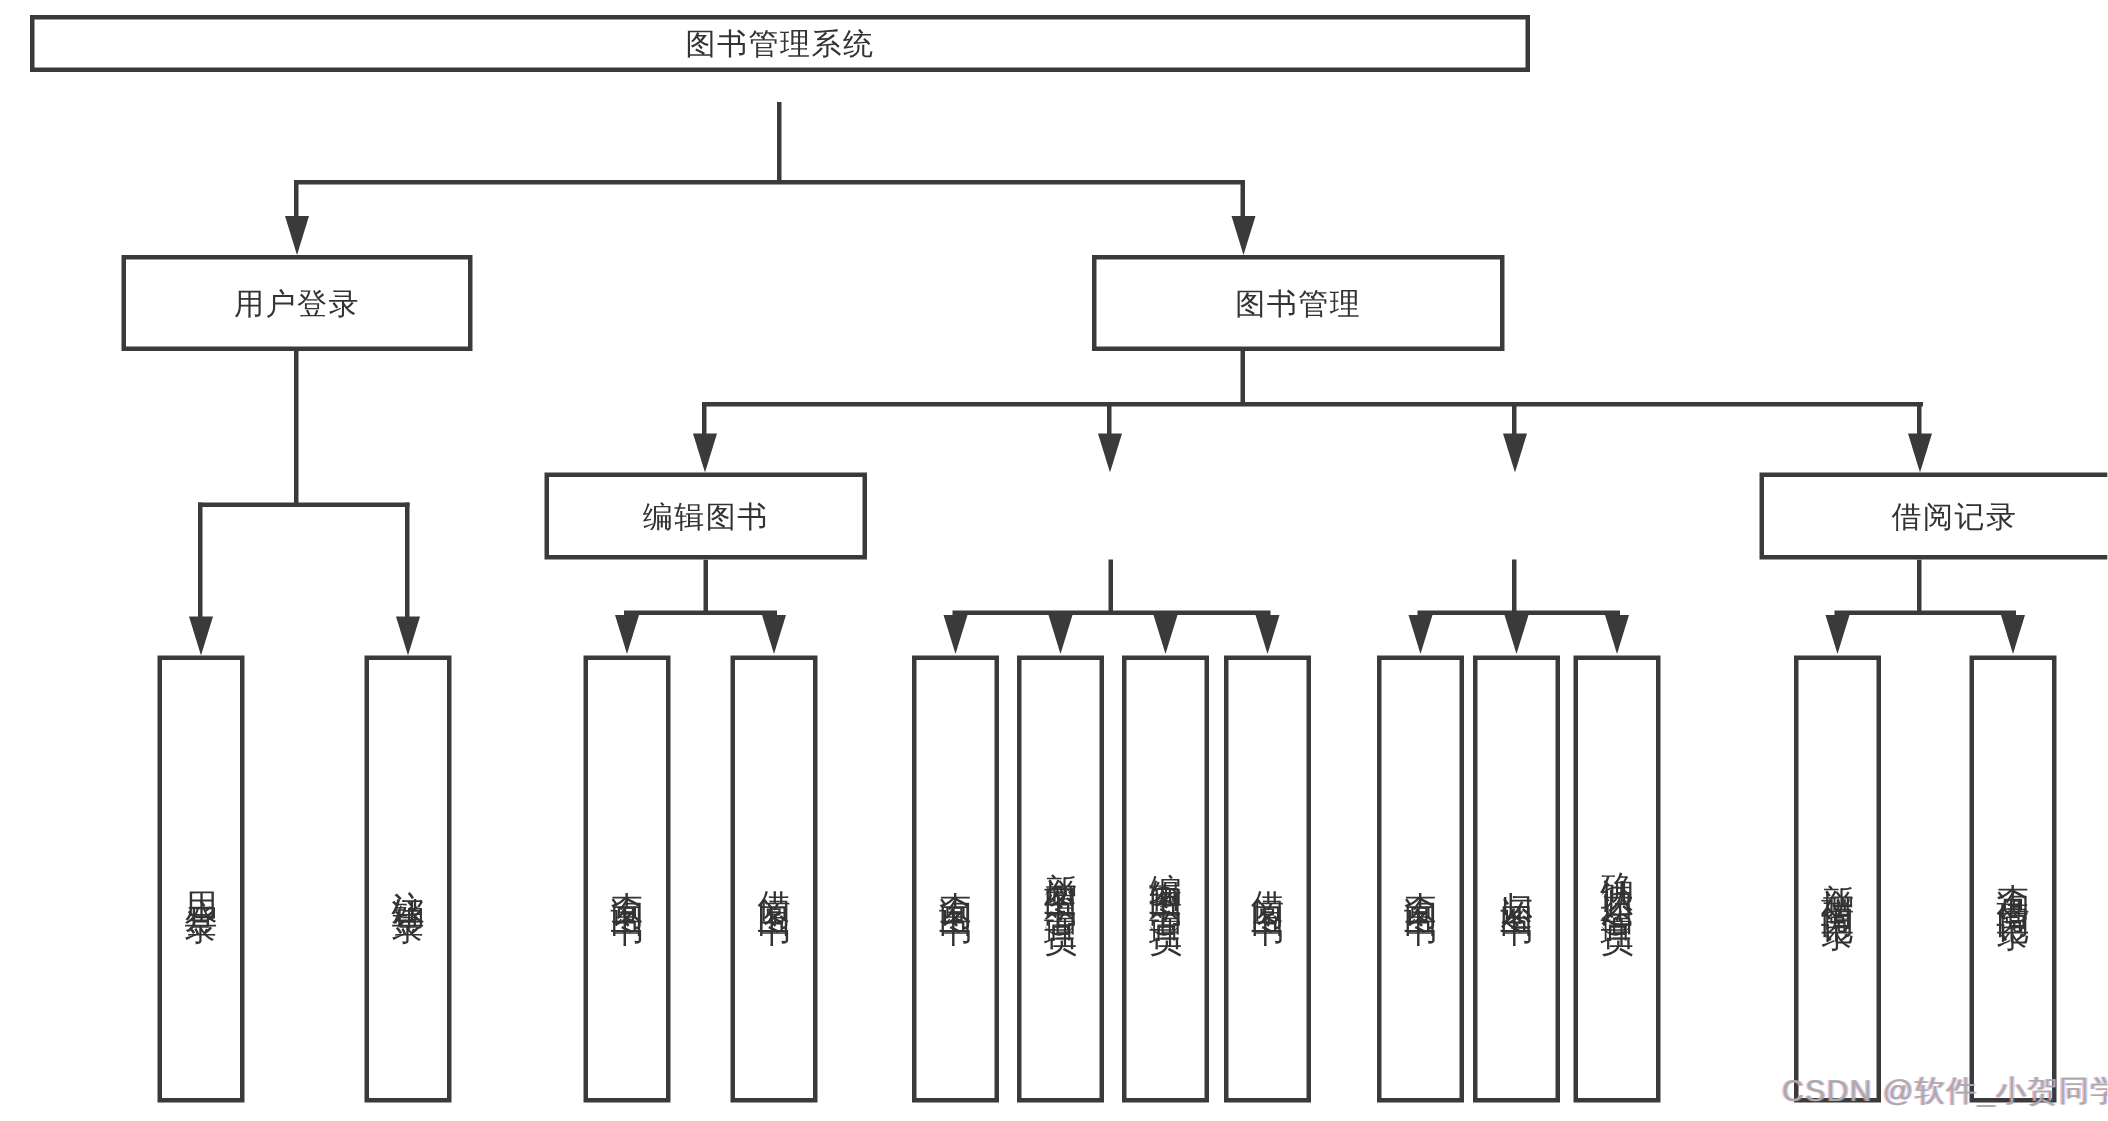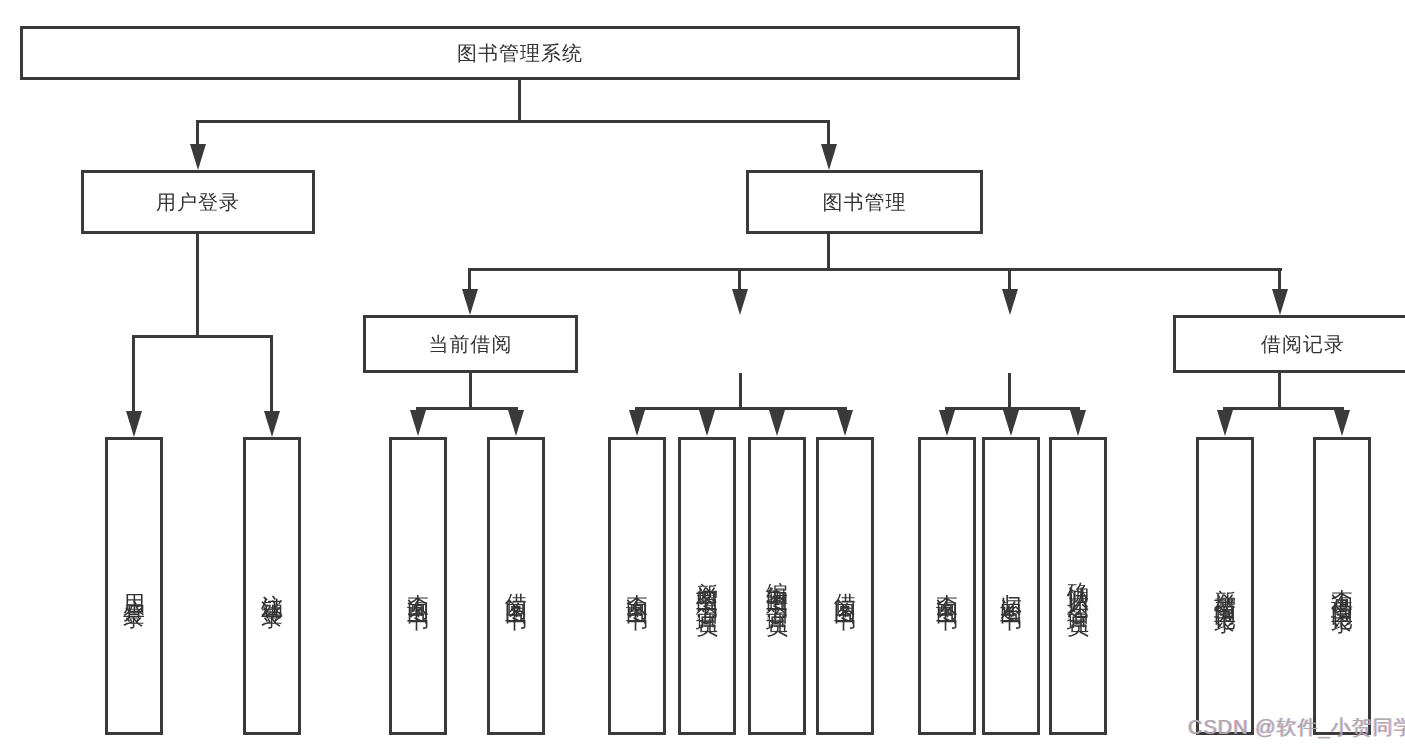--- a/index.html
+++ b/index.html
@@ -61,34 +61,34 @@
     z-index:3;
     text-shadow:-1px 0 0 rgba(255,120,120,0.45), 1px 0 0 rgba(110,150,255,0.45);
     white-space:nowrap;
   }
 </style>
 </head>
 <body>
 
 <div class="canvas">
 
-  <div class="node" style="left:20px;top:26px;width:1000px;height:54px;">
+  <div class="node" style="left:20px;top:10px;width:1000px;height:38px;">
     <span>图书管理系统</span>
   </div>
 
   <div class="node" style="left:81px;top:170px;width:234px;height:64px;">
     <span>用户登录</span>
   </div>
 
-  <div class="node" style="left:746px;top:170px;width:237px;height:64px;">
+  <div class="node" style="left:728px;top:170px;width:275px;height:64px;">
     <span>图书管理</span>
   </div>
 
   <div class="node" style="left:363px;top:315px;width:215px;height:58px;">
-    <span>当前借阅</span>
+    <span>编辑图书</span>
   </div>
 
 
 
   <div class="node" style="left:1173px;top:315px;width:260px;height:58px;">
     <span>借阅记录</span>
   </div>
 
   <div class="leaf" style="left:105px;top:437px;width:58px;height:298px;">
     <span>用户登录</span>

